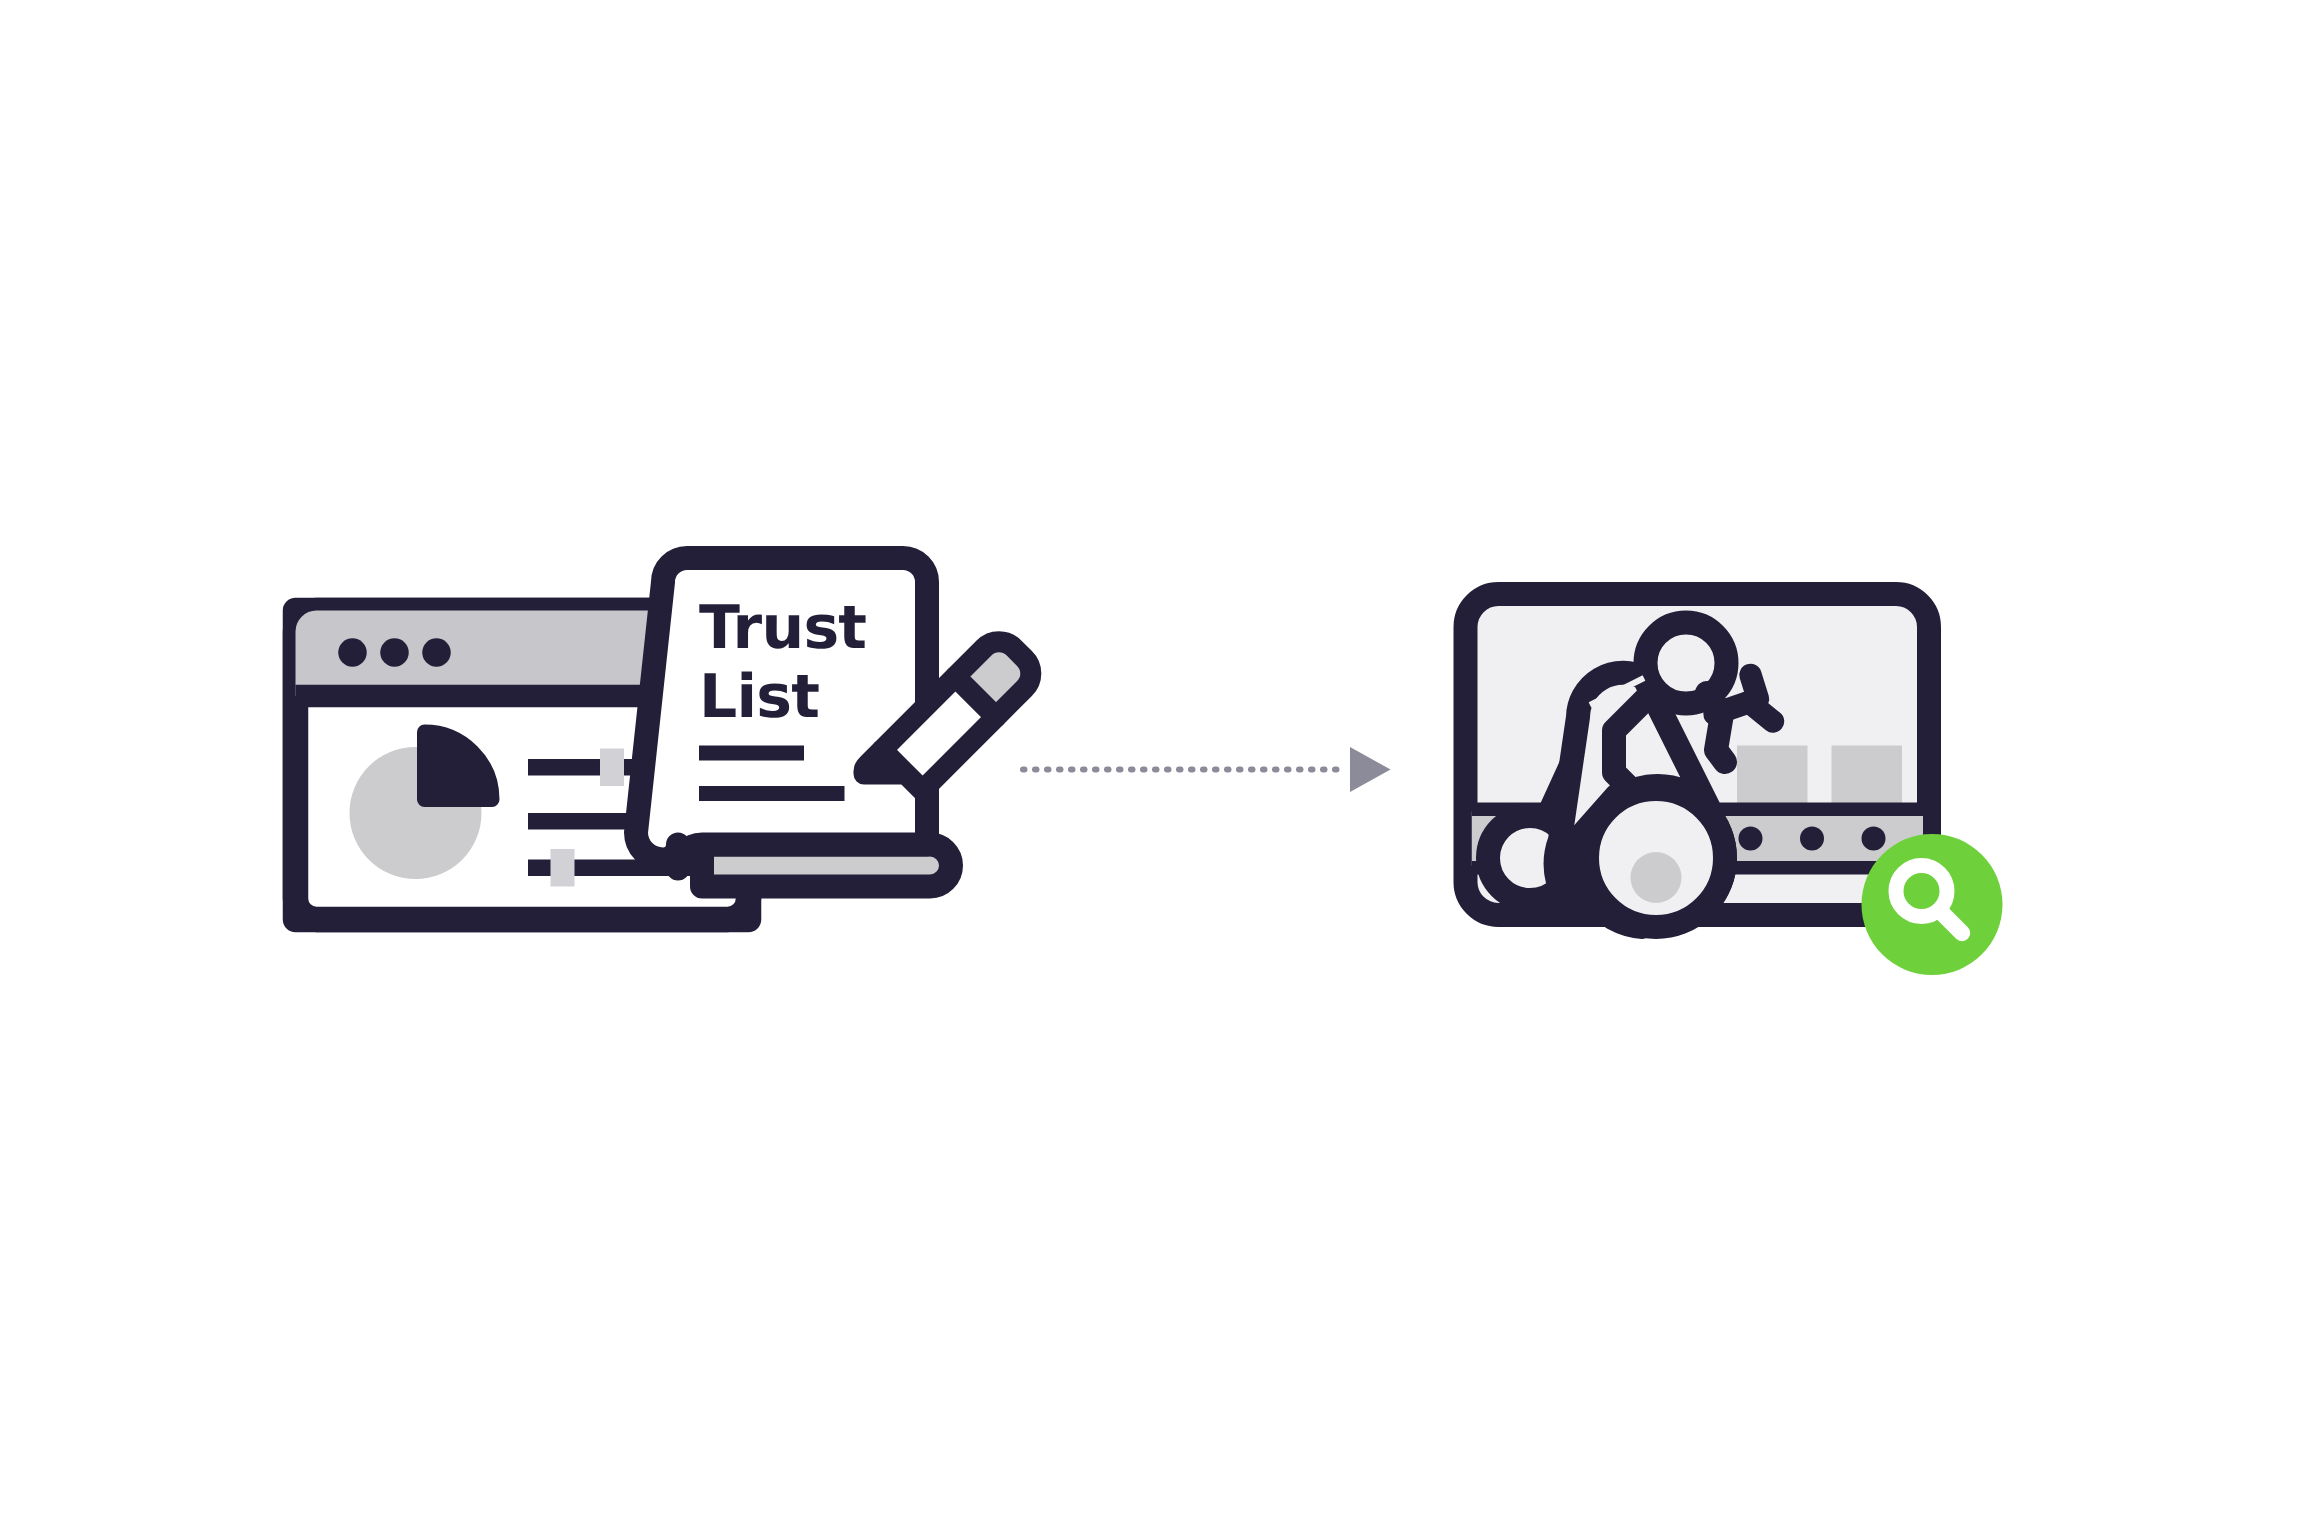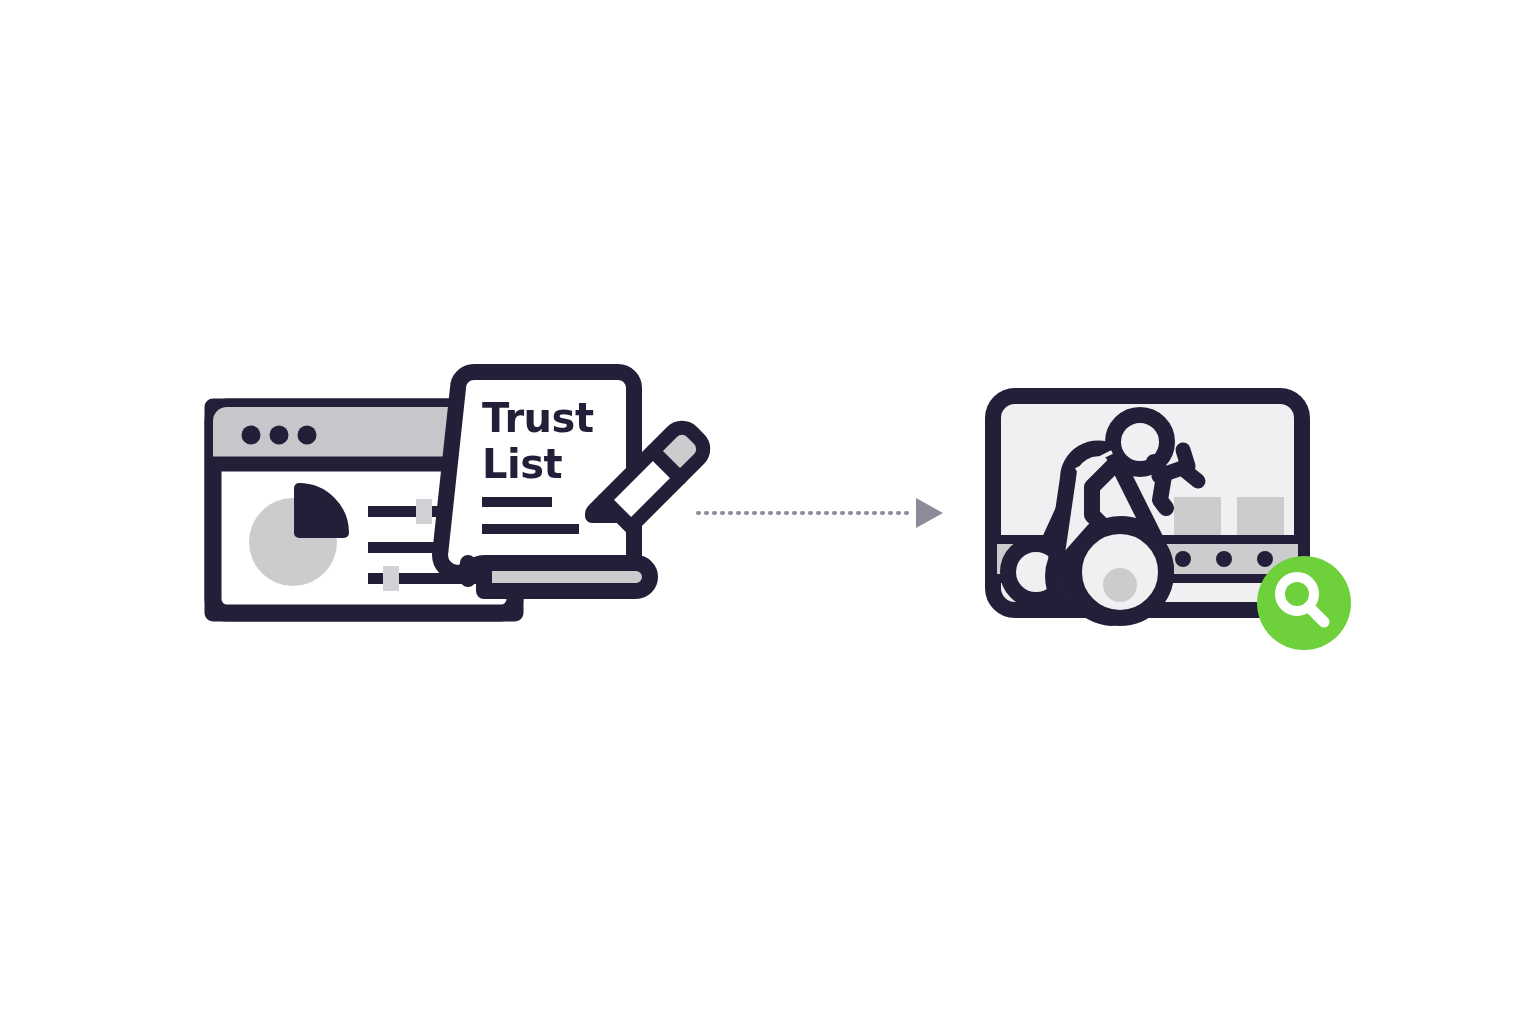--- a/index.html
+++ b/index.html
@@ -10,21 +10,21 @@
   }
   body {
     width: 1536px;
     height: 1025px;
     font-family: "Liberation Sans", sans-serif;
     overflow: hidden;
     position: relative;
   }
   #stage {
     position: absolute;
-    left: 16px;
+    left: 0;
     top: 0;
     width: 1325px;
     height: 1025px;
     background: #ffffff;
   }
   .scene-svg {
     display: block;
     width: 1536px;
     height: 1025px;
   }

